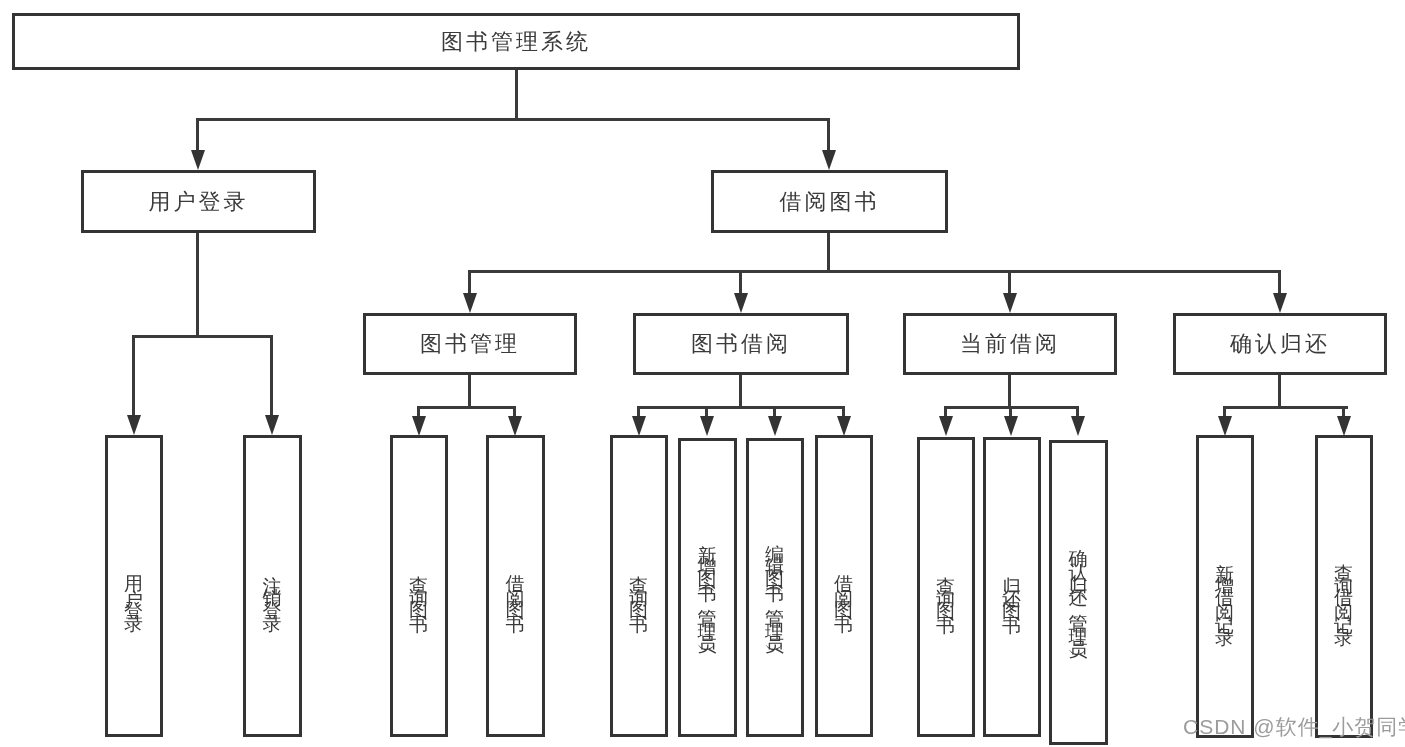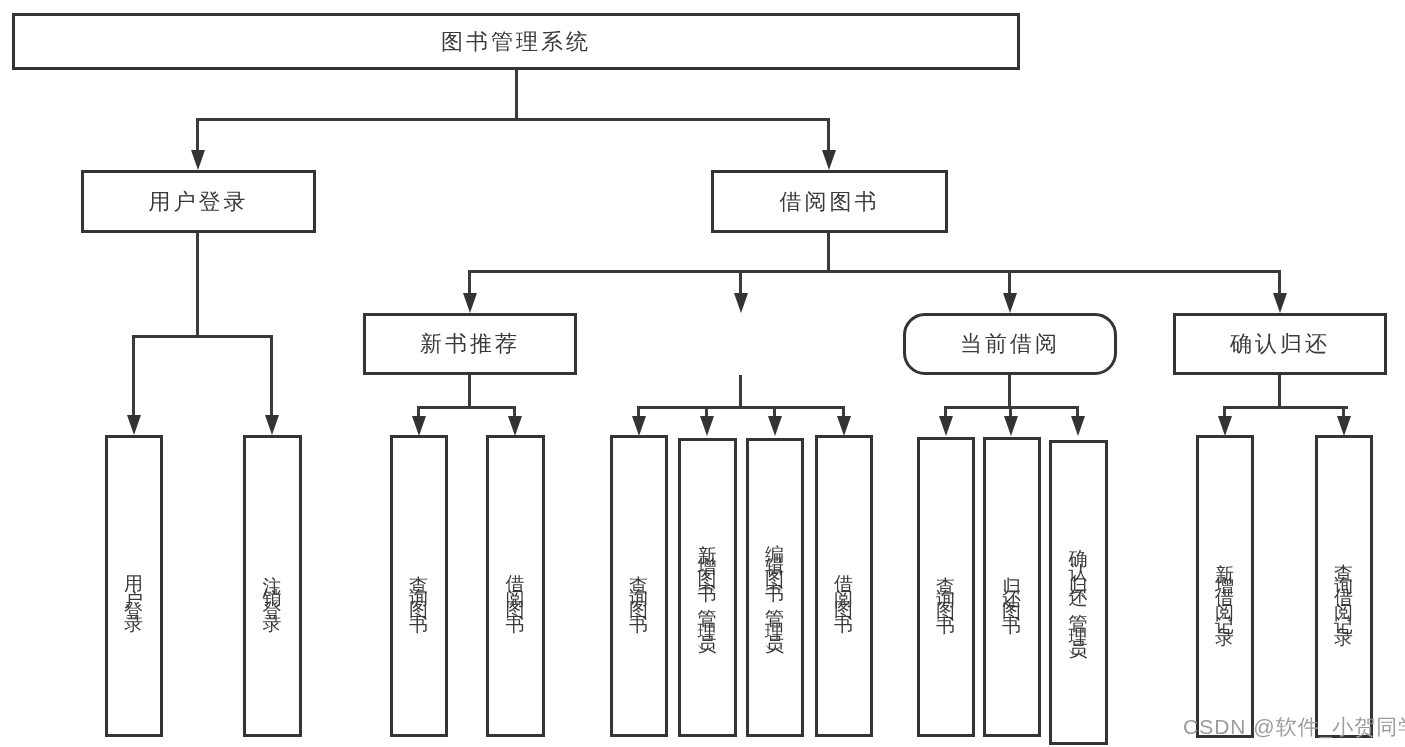--- a/index.html
+++ b/index.html
@@ -68,23 +68,26 @@
   <div class="vline" style="left:468px;  top:272px; height:24px;"></div>
   <div class="vline" style="left:739px;  top:272px; height:24px;"></div>
   <div class="vline" style="left:1008px; top:272px; height:24px;"></div>
   <div class="vline" style="left:1278px; top:272px; height:24px;"></div>
   <div class="arrow" style="left:463px;  top:293px;"></div>
   <div class="arrow" style="left:734px;  top:293px;"></div>
   <div class="arrow" style="left:1003px; top:293px;"></div>
   <div class="arrow" style="left:1273px; top:293px;"></div>
 
   <div class="node" style="left:363px;  top:313px; width:214px; height:62px;">
-    <span>新书推荐</span>
+    <span>图书管理</span>
   </div>
-  <div class="node" style="left:903px;  top:313px; width:214px; height:62px;border-radius:22px;">
+  <div class="node" style="left:633px;  top:313px; width:216px; height:62px;">
+    <span>图书借阅</span>
+  </div>
+  <div class="node" style="left:903px;  top:313px; width:214px; height:62px;">
     <span>当前借阅</span>
   </div>
   <div class="node" style="left:1173px; top:313px; width:214px; height:62px;">
     <span>确认归还</span>
   </div>
 
   <div class="vline" style="left:468px; top:375px; height:34px;"></div>
   <div class="hline" style="left:417px; top:406px; width:99px;"></div>
   <div class="vline" style="left:417px; top:408px; height:12px;"></div>
   <div class="vline" style="left:513px; top:408px; height:12px;"></div>

